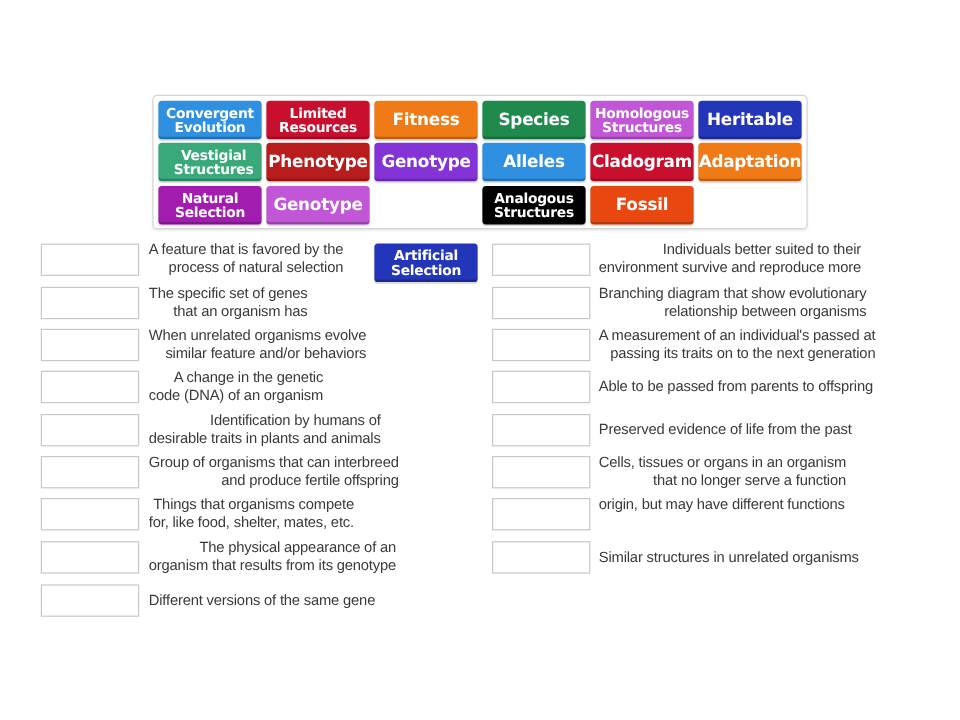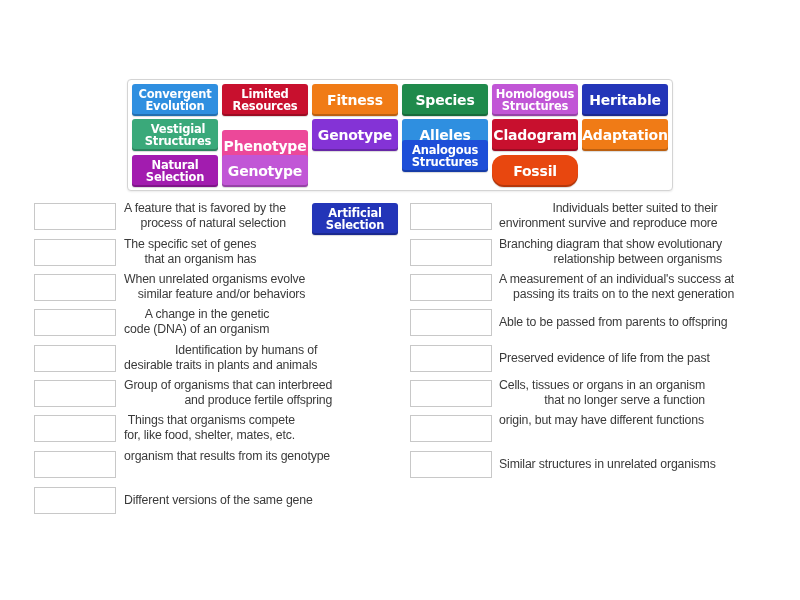--- a/index.html
+++ b/index.html
@@ -48,21 +48,21 @@
     </div>
     <div class="tile small" style="left: 492px; top: 84px; background: rgb(193, 86, 214);">
       <span style="display: block; width: 80px;">Homologous Structures</span>
     </div>
     <div class="tile big" style="left: 582px; top: 84px; background: rgb(35, 53, 184);">
       <span>Heritable</span>
     </div>
     <div class="tile small" style="left: 132px; top: 119px; background: rgb(58, 169, 122); justify-content: flex-end;">
       <span style="display: block; width: 80px;">Vestigial Structures</span>
     </div>
-    <div class="tile big" style="left: 222px; top: 119px; background: #ec4899; margin-top: 11px;">
+    <div class="tile big" style="left: 222px; top: 119px; background: #b91c1c;">
       <span>Phenotype</span>
     </div>
     <div class="tile big" style="left: 312px; top: 119px; background: rgb(132, 51, 214);">
       <span>Genotype</span>
     </div>
     <div class="tile big" style="left: 402px; top: 119px; background: rgb(47, 143, 224);">
       <span>Alleles</span>
     </div>
     <div class="tile big" style="left: 492px; top: 119px; background: rgb(200, 16, 46);">
       <span>Cladogram</span>
@@ -72,24 +72,24 @@
     </div>
     <div class="tile small" style="left: 132px; top: 155px; background: #a21caf;">
       <span style="display: block; width: 80px;">Natural Selection</span>
     </div>
     <div class="tile big" style="left: 222px; top: 155px; background: rgb(193, 86, 214);">
       <span>Genotype</span>
     </div>
     <div class="tile small" style="left: 312px; top: 155px; background: rgb(35, 53, 184); margin-top: 48px;">
       <span style="display: block; width: 80px;">Artificial Selection</span>
     </div>
-    <div class="tile small" style="left: 402px; top: 140px; background: #1d4ed8;">
+    <div class="tile small" style="left: 402px; top: 155px; background: #000000;">
       <span style="display: block; width: 80px;">Analogous Structures</span>
     </div>
-    <div class="tile big" style="left: 492px; top: 155px; background: rgb(232, 71, 15); border-radius: 12px;">
+    <div class="tile big" style="left: 492px; top: 155px; background: rgb(232, 71, 15);">
       <span>Fossil</span>
     </div>
   </div>
 <div id="left">
     <div class="slot" style="left: 34px; top: 203px;"></div>
     <div class="clue" style="left: 124px; top: 201px;">
       <div>A feature that is favored by the</div>
       <div>process of natural selection</div>
     </div>
     <div class="slot" style="left: 34px; top: 239px;"></div>
@@ -117,41 +117,42 @@
       <div>Group of organisms that can interbreed</div>
       <div>and produce fertile offspring</div>
     </div>
     <div class="slot" style="left: 34px; top: 415px;"></div>
     <div class="clue" style="left: 124px; top: 413px;">
       <div>Things that organisms compete</div>
       <div>for, like food, shelter, mates, etc.</div>
     </div>
     <div class="slot" style="left: 34px; top: 451px;"></div>
     <div class="clue" style="left: 124px; top: 449px;">
+      <div>The physical appearance of an</div>
       <div>organism that results from its genotype</div>
     </div>
     <div class="slot" style="left: 34px; top: 487px;"></div>
     <div class="clue" style="left: 124px; top: 493px;">
       <div>Different versions of the same gene</div>
     </div>
   </div>
 <div id="right">
     <div class="slot" style="left: 410px; top: 203px;"></div>
     <div class="clue" style="left: 499px; top: 201px;">
       <div>Individuals better suited to their</div>
       <div>environment survive and reproduce more</div>
     </div>
     <div class="slot" style="left: 410px; top: 239px;"></div>
     <div class="clue" style="left: 499px; top: 237px;">
       <div>Branching diagram that show evolutionary</div>
       <div>relationship between organisms</div>
     </div>
     <div class="slot" style="left: 410px; top: 274px;"></div>
     <div class="clue" style="left: 499px; top: 272px;">
-      <div>A measurement of an individual's success at</div>
+      <div>A measurement of an individual's passed at</div>
       <div>passing its traits on to the next generation</div>
     </div>
     <div class="slot" style="left: 410px; top: 309px;"></div>
     <div class="clue" style="left: 499px; top: 315px;">
       <div>Able to be passed from parents to offspring</div>
     </div>
     <div class="slot" style="left: 410px; top: 345px;"></div>
     <div class="clue" style="left: 499px; top: 351px;">
       <div>Preserved evidence of life from the past</div>
     </div>

